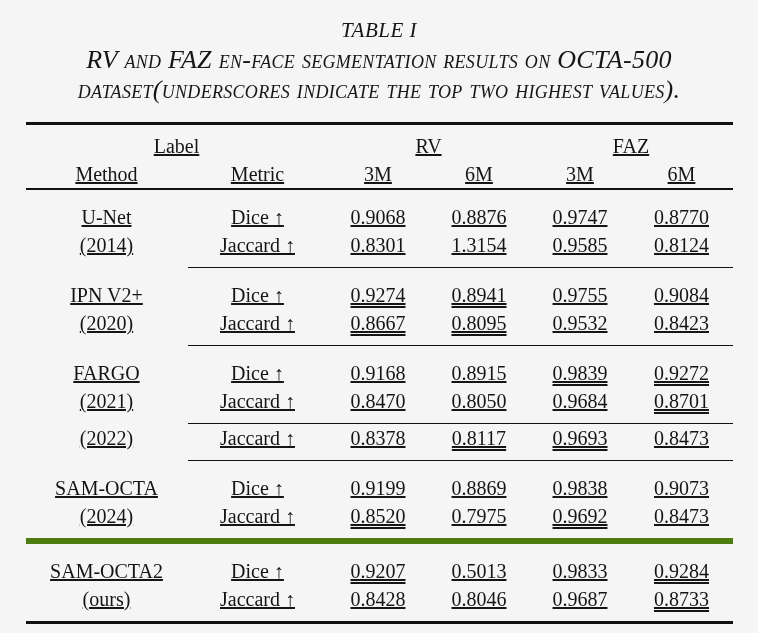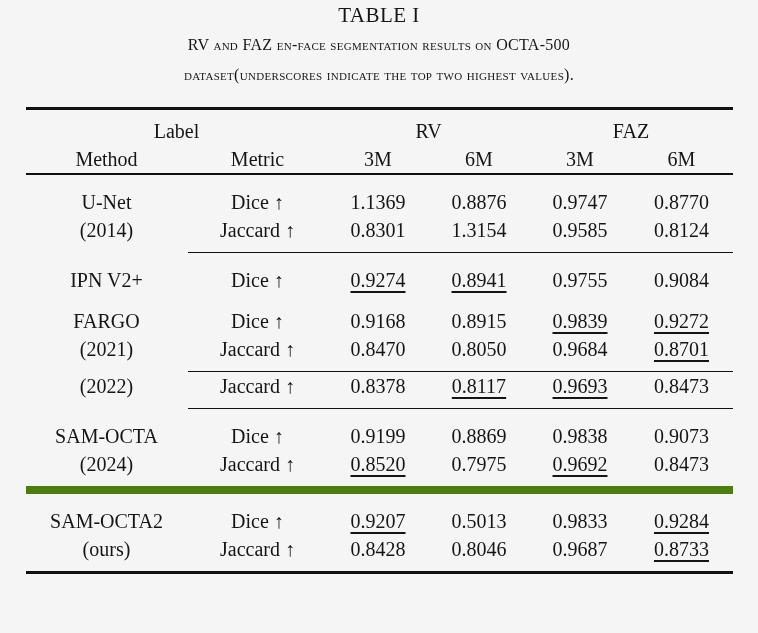--- a/index.html
+++ b/index.html
@@ -7,57 +7,60 @@
     padding: 0;
     width: 758px;
     height: 633px;
     background: #f5f5f5;
     overflow: hidden;
     font-family: "Liberation Serif", serif;
     color: #151515;
   }
   .title-block {
     text-align: center;
+    padding-top: 15px;
+    font-style: italic;
   }
   .table-number {
     font-size: 21px;
     line-height: 30px;
     letter-spacing: 0.5px;
   }
   .caption-line {
-    font-size: 16px;
+    font-size: 26px;
     line-height: 30px;
     font-variant: small-caps;
     letter-spacing: 0.3px;
   }
   table.results {
     margin: 17px auto 0 auto;
     width: 707px;
     border-collapse: collapse;
     border-top: 3px solid #111;
     border-bottom: 3px solid #111;
     font-size: 20px;
+    text-decoration: underline;
   }
   table.results th, table.results td {
     font-weight: normal;
     text-align: center;
     padding: 1px 2px;
     line-height: 26px;
     white-space: nowrap;
   }
   tr.header-span th {
     padding-top: 8px;
   }
   tr.header-cols th {
     border-bottom: 2.5px solid #111;
   }
   tr.g-first td { padding-top: 14px; }
   tr.g-last  td { padding-bottom: 9px; }
   td.cline { border-bottom: 1.5px solid #111; }
-  tr.thick td { border-bottom: 8px solid #4d7c0f; }
+  tr.thick td { border-bottom: 6px solid #4d7c0f; }
   .ul {
     text-decoration: underline;
     text-underline-offset: 4px;
     text-decoration-thickness: 1.5px;
   }
 </style>
 </head>
 <body>
 
 <div class="title-block">
@@ -87,40 +90,48 @@
       <th>3M</th>
       <th>6M</th>
       <th>3M</th>
       <th>6M</th>
     </tr>
   </thead>
   <tbody>
       <tr class="g-first">
         <td>U-Net</td>
         <td>Dice ↑</td>
-        <td>1.1369</td>
+        <td>0.9068</td>
         <td>0.8876</td>
         <td>0.9747</td>
         <td>0.8770</td>
       </tr>
       <tr class="g-last">
         <td>(2014)</td>
         <td class="cline">Jaccard ↑</td>
         <td class="cline">0.8301</td>
         <td class="cline">1.3154</td>
         <td class="cline">0.9585</td>
         <td class="cline">0.8124</td>
       </tr>
       <tr class="g-first">
         <td>IPN V2+</td>
         <td>Dice ↑</td>
         <td><span class="ul">0.9274</span></td>
         <td><span class="ul">0.8941</span></td>
         <td>0.9755</td>
         <td>0.9084</td>
+      </tr>
+      <tr class="g-last">
+        <td>(2020)</td>
+        <td class="cline">Jaccard ↑</td>
+        <td class="cline"><span class="ul">0.8667</span></td>
+        <td class="cline"><span class="ul">0.8095</span></td>
+        <td class="cline">0.9532</td>
+        <td class="cline">0.8423</td>
       </tr>
       <tr class="g-first">
         <td>FARGO</td>
         <td>Dice ↑</td>
         <td>0.9168</td>
         <td>0.8915</td>
         <td><span class="ul">0.9839</span></td>
         <td><span class="ul">0.9272</span></td>
       </tr>
       <tr class="g-last">

